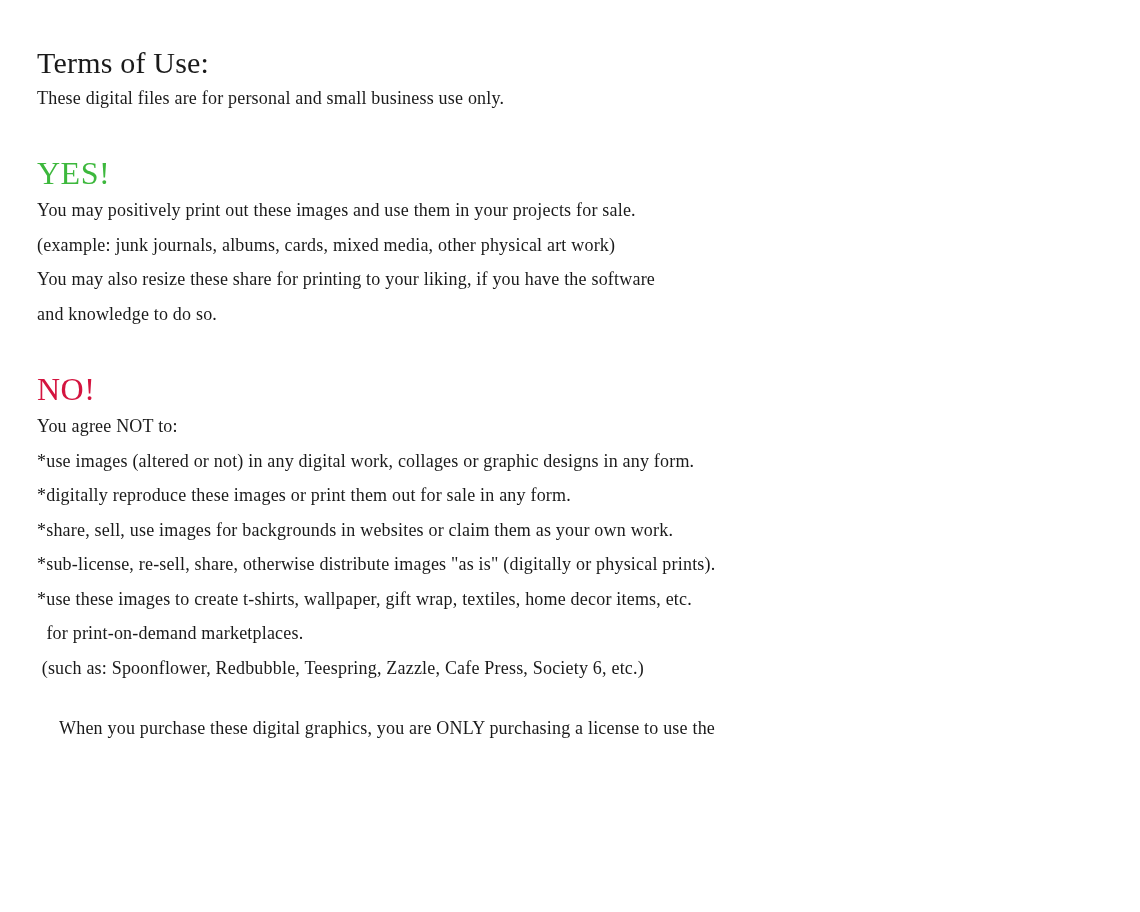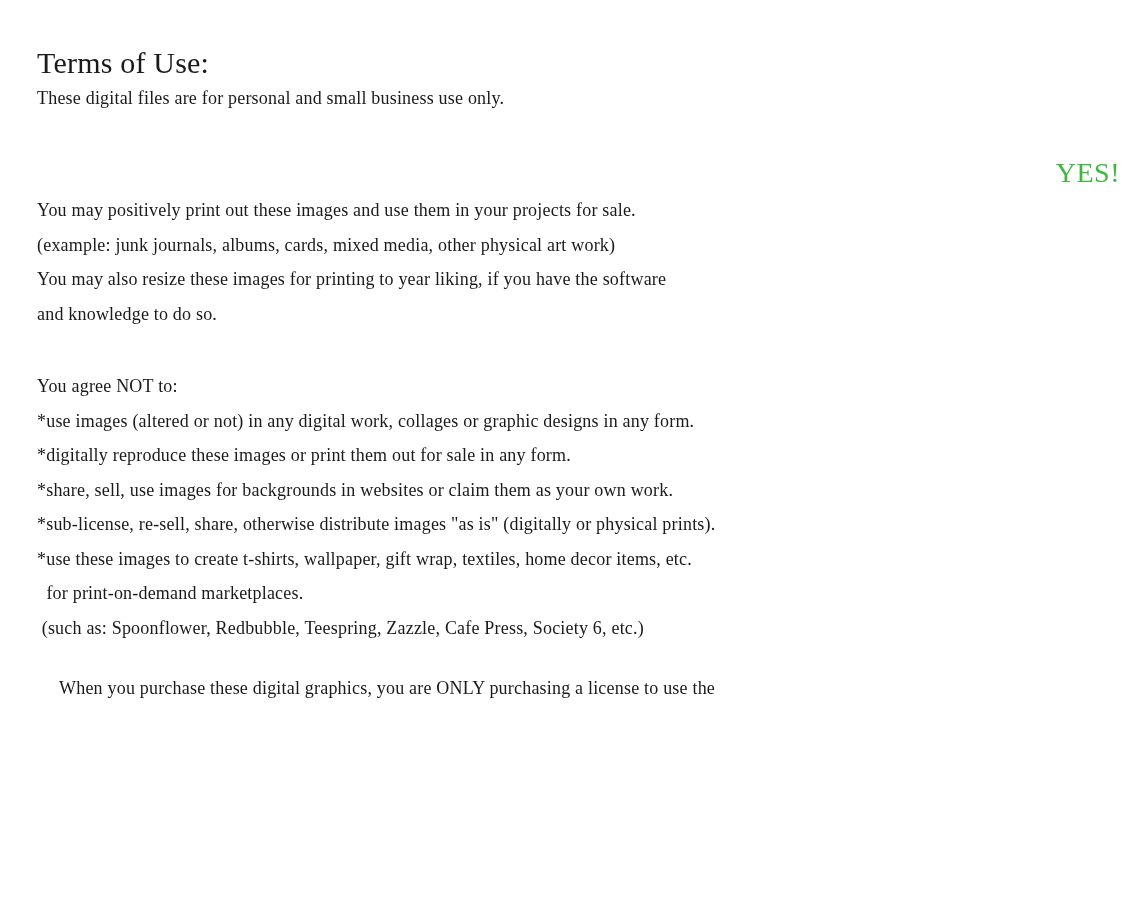--- a/index.html
+++ b/index.html
@@ -27,48 +27,48 @@
     line-height: 34.5px;
     white-space: pre-wrap;
     letter-spacing: 0.2px;
   }
   .doc-title {
     font-size: 30px;
     line-height: 34.5px;
   }
   .section { margin-top: 38px; }
   .section-heading {
-    font-size: 28px;
+    font-size: 32px;
     line-height: 40px;
     letter-spacing: 0.5px;
-    text-align: right;
   }
   .yes-heading { color: var(--accent-green); }
   .no-heading { color: var(--accent-red); }
   .footer-block { margin-top: 26px; margin-left: 22px; }
 </style>
 </head>
 <body>
 
 <div class="page">
 
   <div>
     <div class="line doc-title">Terms of Use:</div>
     <div class="line">These digital files are for personal and small business use only.</div>
   </div>
 
   <div class="section">
     <div class="section-heading yes-heading">YES!</div>
     <div class="line">You may positively print out these images and use them in your projects for sale.</div>
     <div class="line">(example: junk journals, albums, cards, mixed media, other physical art work)</div>
-    <div class="line">You may also resize these images for printing to year liking, if you have the software</div>
+    <div class="line">You may also resize these share for printing to your liking, if you have the software</div>
     <div class="line">and knowledge to do so.</div>
   </div>
 
   <div class="section">
+    <div class="section-heading no-heading">NO!</div>
     <div class="line">You agree NOT to:</div>
     <div class="line">*use images (altered or not) in any digital work, collages or graphic designs in any form.</div>
     <div class="line">*digitally reproduce these images or print them out for sale in any form.</div>
     <div class="line">*share, sell, use images for backgrounds in websites or claim them as your own work.</div>
     <div class="line">*sub-license, re-sell, share, otherwise distribute images "as is" (digitally or physical prints).</div>
     <div class="line">*use these images to create t-shirts, wallpaper, gift wrap, textiles, home decor items, etc.</div>
     <div class="line">  for print-on-demand marketplaces.</div>
     <div class="line"> (such as: Spoonflower, Redbubble, Teespring, Zazzle, Cafe Press, Society 6, etc.)</div>
   </div>
 

